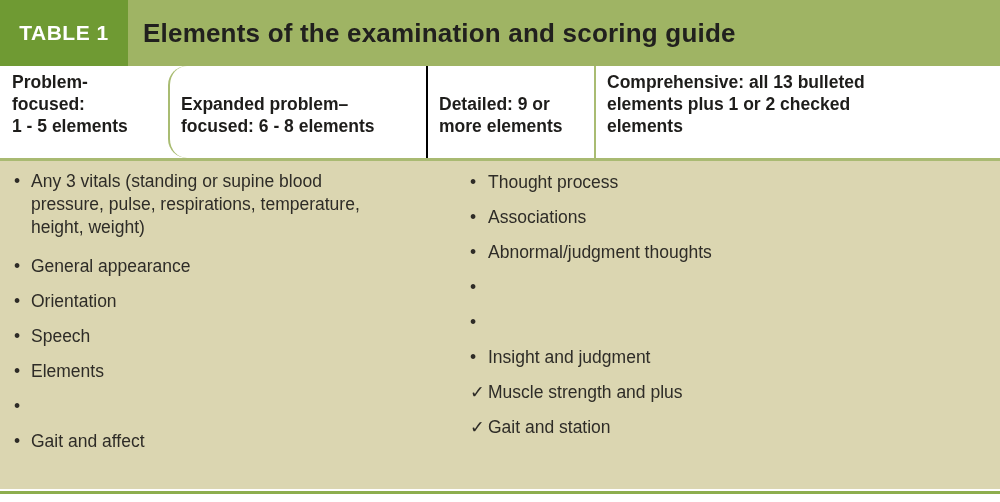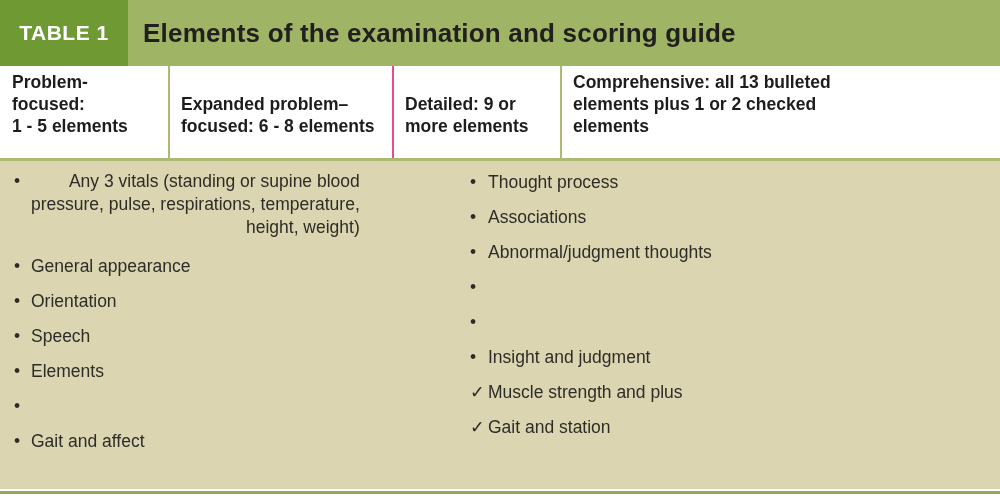--- a/index.html
+++ b/index.html
@@ -56,22 +56,22 @@
     display: flex;
     align-items: flex-end;
     padding: 6px 8px 21px 11px;
     font-weight: bold;
     font-size: 17.5px;
     line-height: 22px;
     color: #1e1d1b;
     white-space: pre-line;
   }
   .col-1 { width: 168px; padding-left: 12px; }
-  .col-2 { width: 224px; border-left: 2px solid #a9bc72; }
-  .col-3 { width: 168px; border-left: 2px solid #ec4899; }
+  .col-2 { width: 258px; border-left: 2px solid #a9bc72; border-radius: 19px; }
+  .col-3 { width: 168px; border-left: 2px solid #000000; }
   .col-4 { width: 368px; border-left: 2px solid #a9bc72; }
 
   .rule-top {
     position: absolute;
     left: 0; top: 158px;
     width: 1000px; height: 3px;
     background: #a9ba72;
   }
 
   
@@ -94,21 +94,21 @@
     font-size: 17.5px;
     line-height: 23px;
     color: #2e2c27;
   }
   .items-left li.item.multiline { margin-bottom: 16px; }
   .marker {
     flex: 0 0 17px;
     width: 17px;
   }
   .items-right .marker { flex: 0 0 18px; width: 18px; }
-  .item-text { white-space: pre-line; text-align: right; }
+  .item-text { white-space: pre-line; }
 
   
   .rule-bottom {
     position: absolute;
     left: 0; top: 491px;
     width: 1000px; height: 3px;
     background: #8dae4e;
   }
 </style>
 </head>

